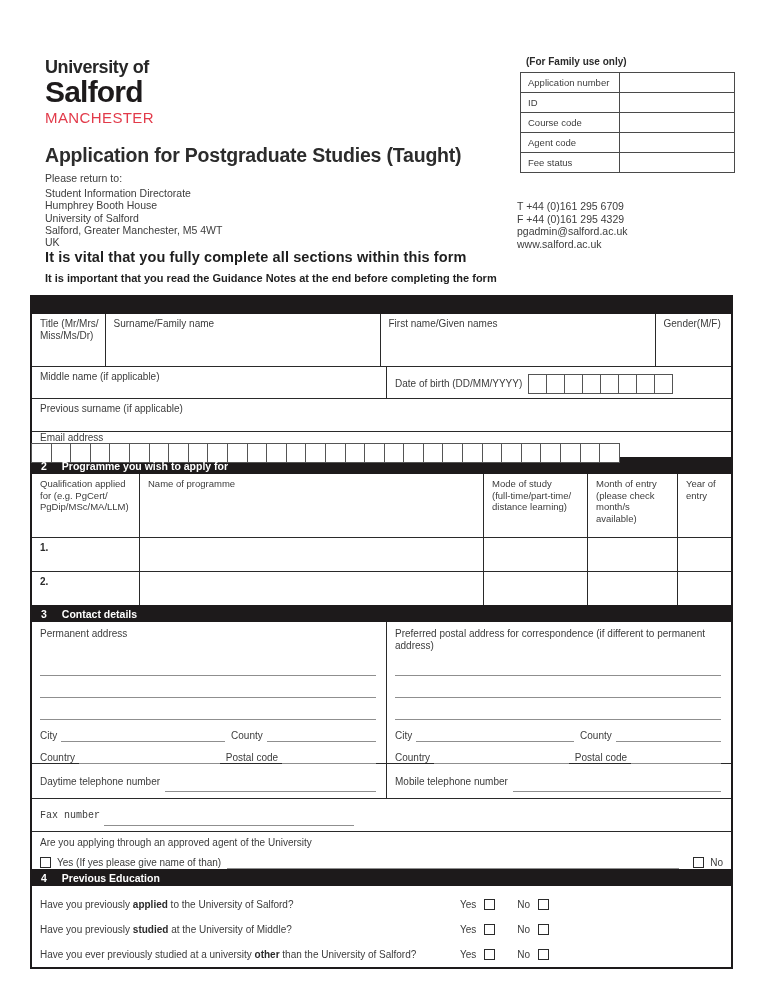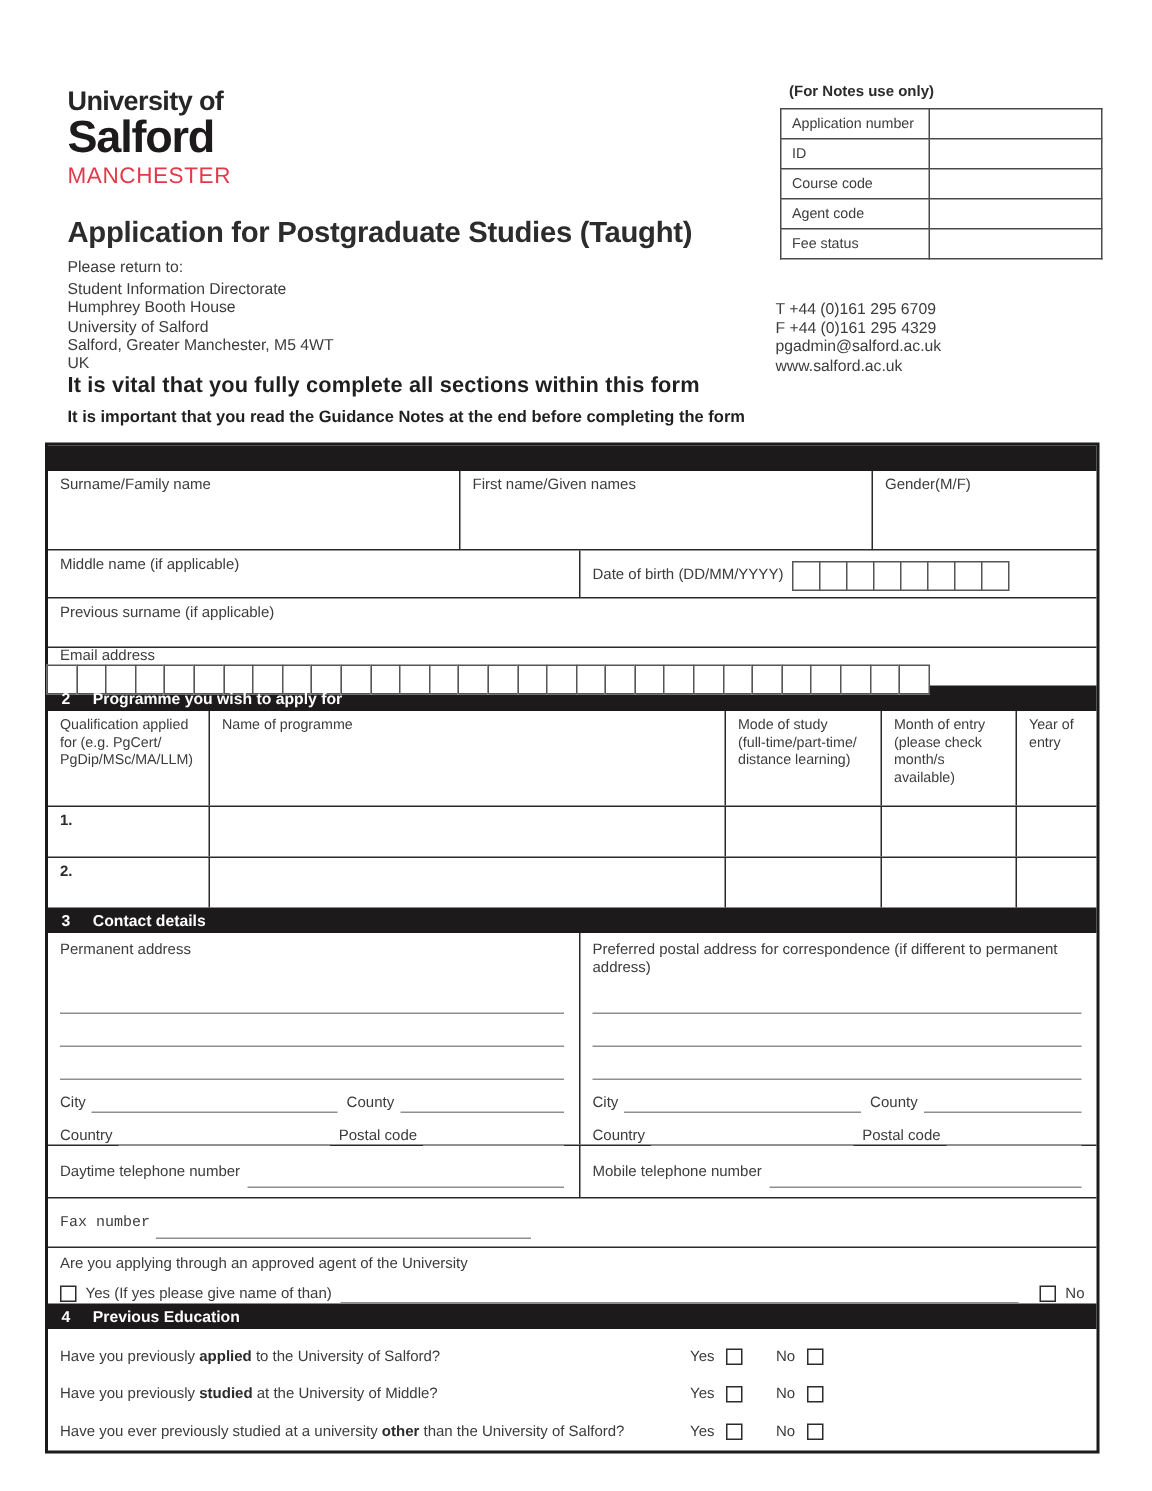--- a/index.html
+++ b/index.html
@@ -112,21 +112,21 @@
 </head>
 <body>
 
 <div class="abs logo">
   <div class="logo-top">University of</div>
   <div class="logo-mid">Salford</div>
   <div class="logo-bot">MANCHESTER</div>
 </div>
 
 <div class="abs office">
-  <div class="office-title">(For Notes use only)</div>
+  <div class="office-title">(For Family use only)</div>
   <table class="office-table">
     <tbody>
         <tr>
           <td>Application number</td>
           <td class="oval"></td>
         </tr>
     <tr>
           <td>ID</td>
           <td class="oval"></td>
         </tr>
@@ -158,20 +158,22 @@
 pgadmin@salford.ac.uk
 www.salford.ac.uk</div>
 <div class="abs notice1">It is vital that you fully complete all sections within this form</div>
 <div class="abs notice2">It is important that you read the Guidance Notes at the end before completing the form</div>
 
 <div class="abs form">
 
   <div class="secbar"></div>
 
   <div class="row r1">
+    <div class="cell br preline">Title (Mr/Mrs/
+Miss/Ms/Dr)</div>
     <div class="cell br c-surname">Surname/Family name</div>
     <div class="cell br c-first">First name/Given names</div>
     <div class="cell c-gender">Gender(M/F)</div>
   </div>
 
   <div class="row r2 bt">
     <div class="cell br c-middle">Middle name (if applicable)</div>
     <div class="cell c-dob">
       <span class="dob-label">Date of birth (DD/MM/YYYY)</span>
       <div class="boxrow">

